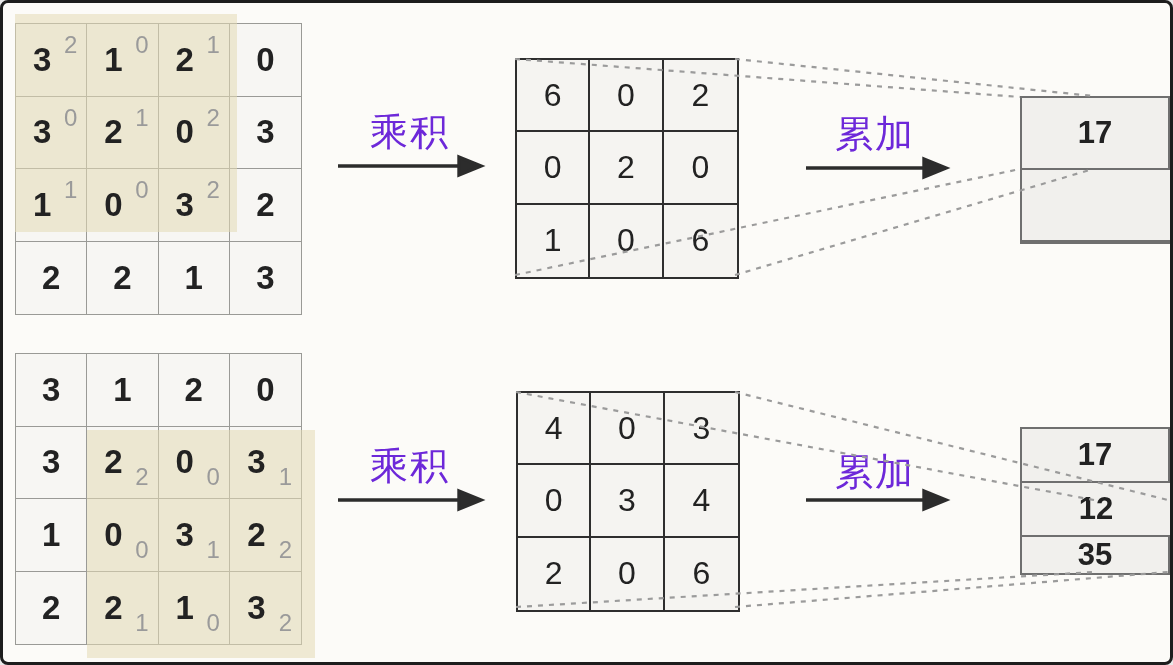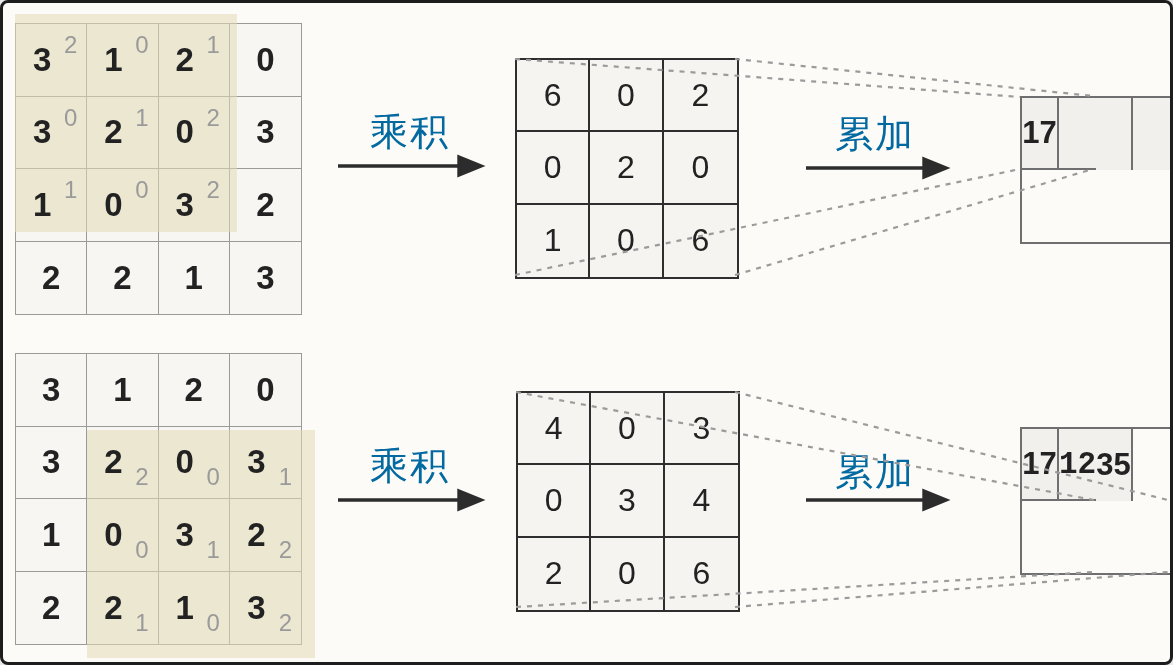--- a/index.html
+++ b/index.html
@@ -33,29 +33,29 @@
 
   
   .m3{grid-template-columns:repeat(3,1fr); grid-template-rows:repeat(3,1fr);
       border:2px solid var(--dark-line,#2e2e2e); width:220px; height:217px; background:var(--dark-line,#2e2e2e);}
   .m3 .cell{background:var(--product-cell-bg,#f5f4f1); border-right:2px solid var(--dark-line,#2e2e2e); border-bottom:2px solid var(--dark-line,#2e2e2e);}
   .m3 .cell:nth-child(3n){border-right:none;}
   .m3 .cell:nth-child(n+7){border-bottom:none;}
   .m3 .v{font-size:32px; font-weight:400;}
 
   
-  .m2{grid-template-columns:repeat(4,1fr); grid-template-rows:repeat(2,1fr);
+  .m2{grid-template-columns:repeat(1,1fr); grid-template-rows:repeat(2,1fr);
       border:2px solid var(--output-line,#6f6f6f); width:148px; height:144px;}
   .m2 .cell{background:var(--output-cell-bg,#f1f0ed); border-right:2px solid var(--output-line,#6f6f6f); border-bottom:2px solid var(--output-line,#6f6f6f);}
-  .m2 .cell:nth-child(2n){border-right:none;font-family:Liberation Mono, monospace;}
+  .m2 .cell:nth-child(2n){border-right:none;}
   .m2 .cell:nth-child(n+3){border-bottom:none;}
   .m2 .v{font-size:31px; font-weight:600;}
 
   .op-label{position:absolute; z-index:4; width:142px; text-align:center;
-            font-size:38px; font-weight:500; color:#0369a1; letter-spacing:2px;}
+            font-size:38px; font-weight:500; color:#6d28d9; letter-spacing:2px;}
   svg.overlay{position:absolute; left:0; top:0; z-index:5; pointer-events:none;}
 </style>
 </head>
 <body>
 
 <div class="canvas">
 
   <div class="matrix m4" style="left:12px; top:20px;">
     <div class="cell hk">
         <span class="v">3</span>

